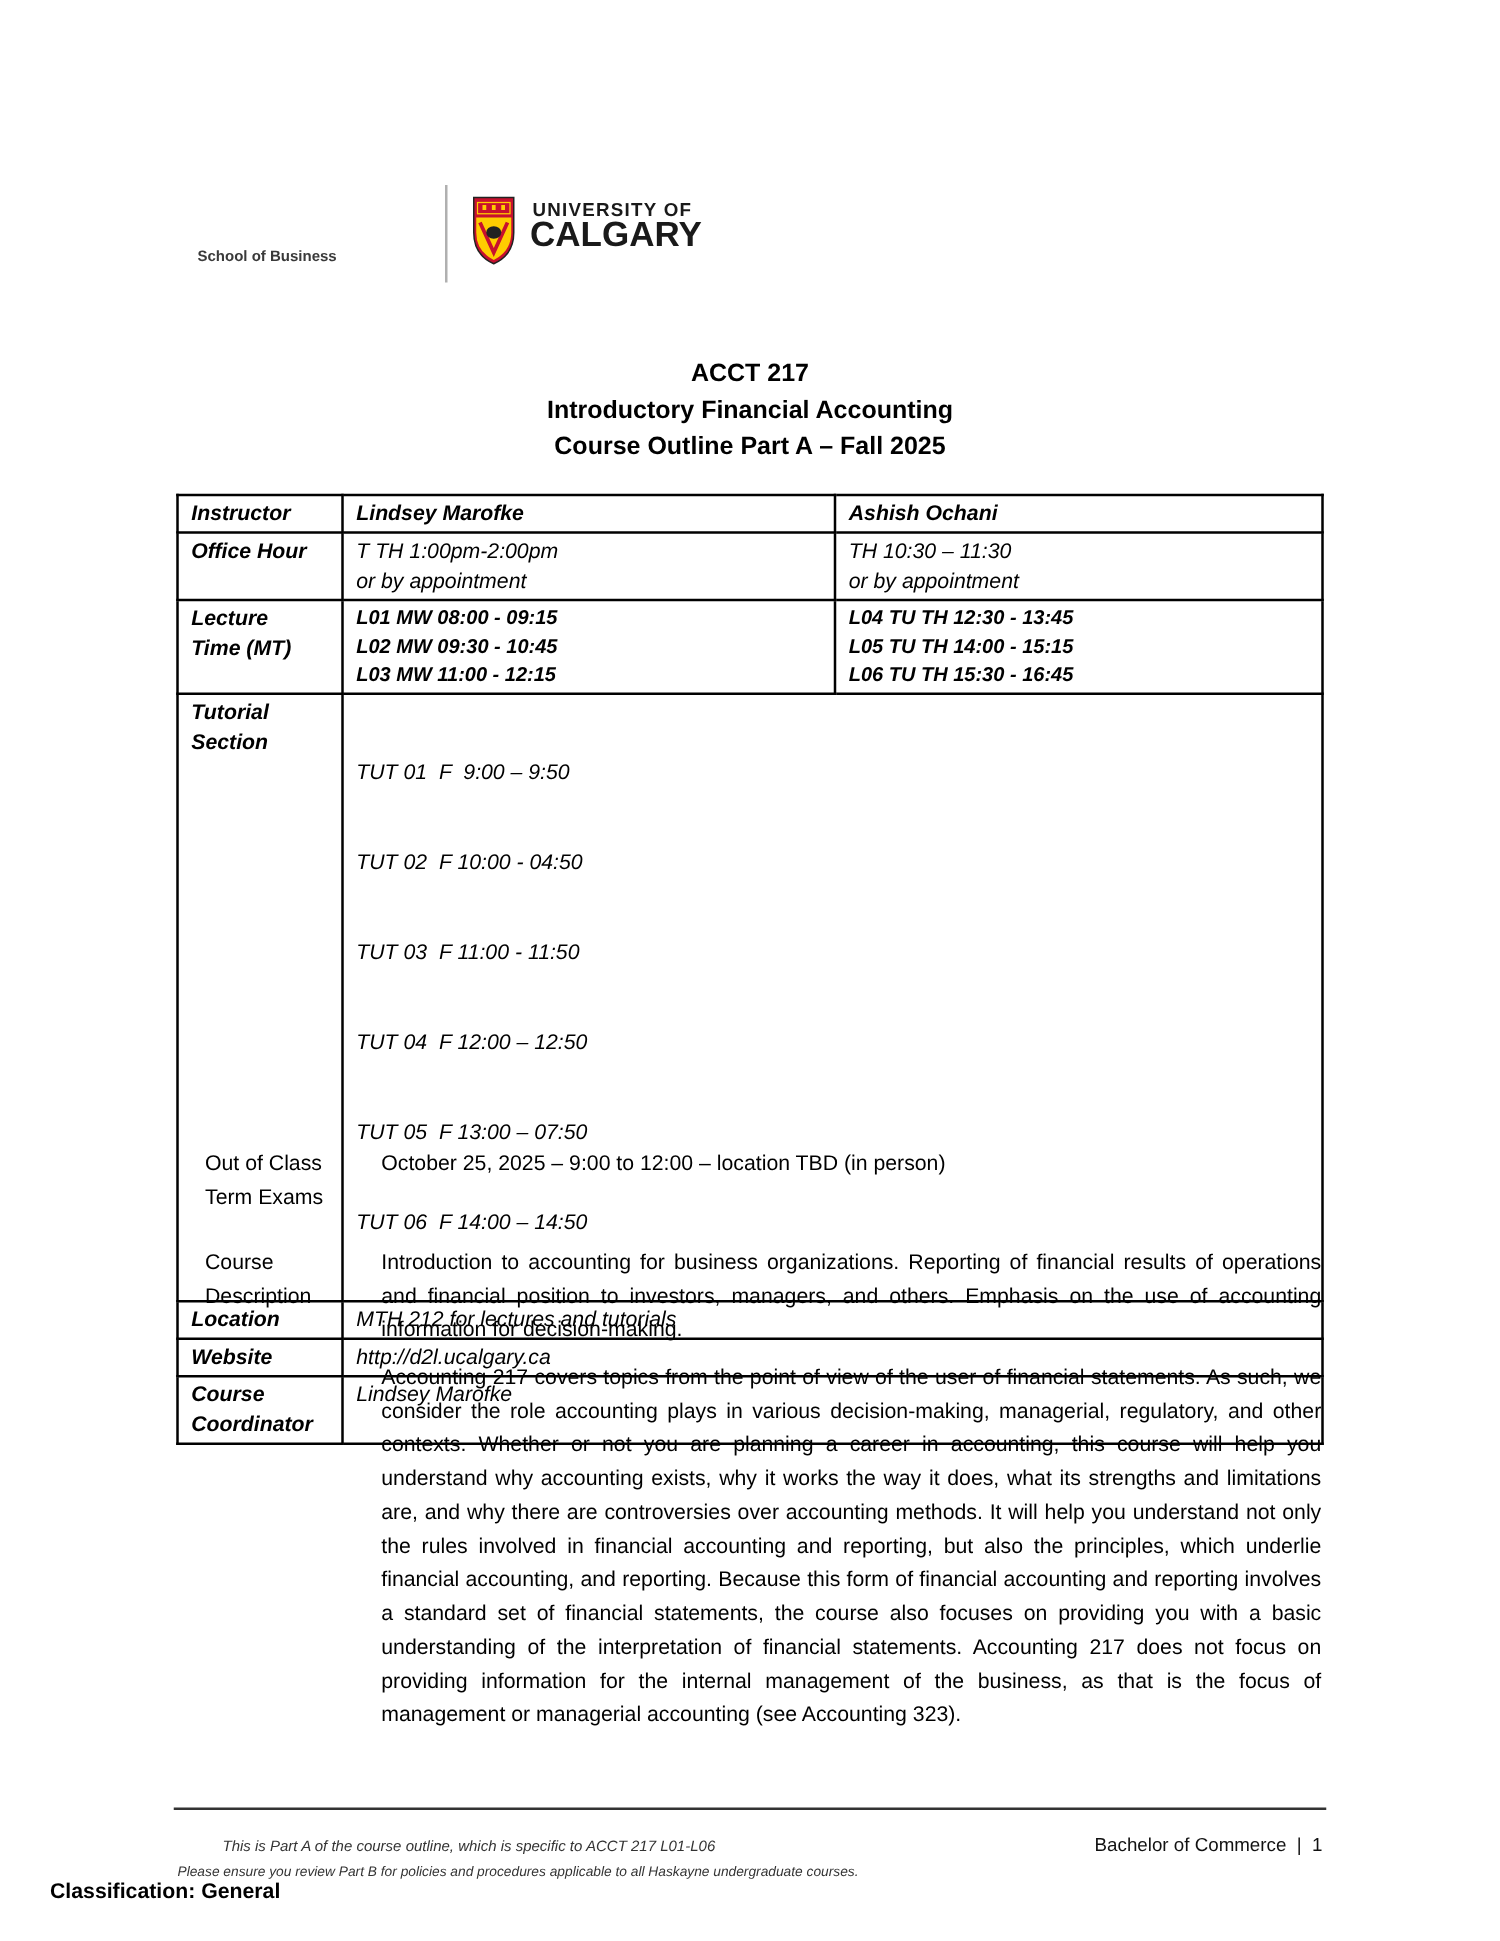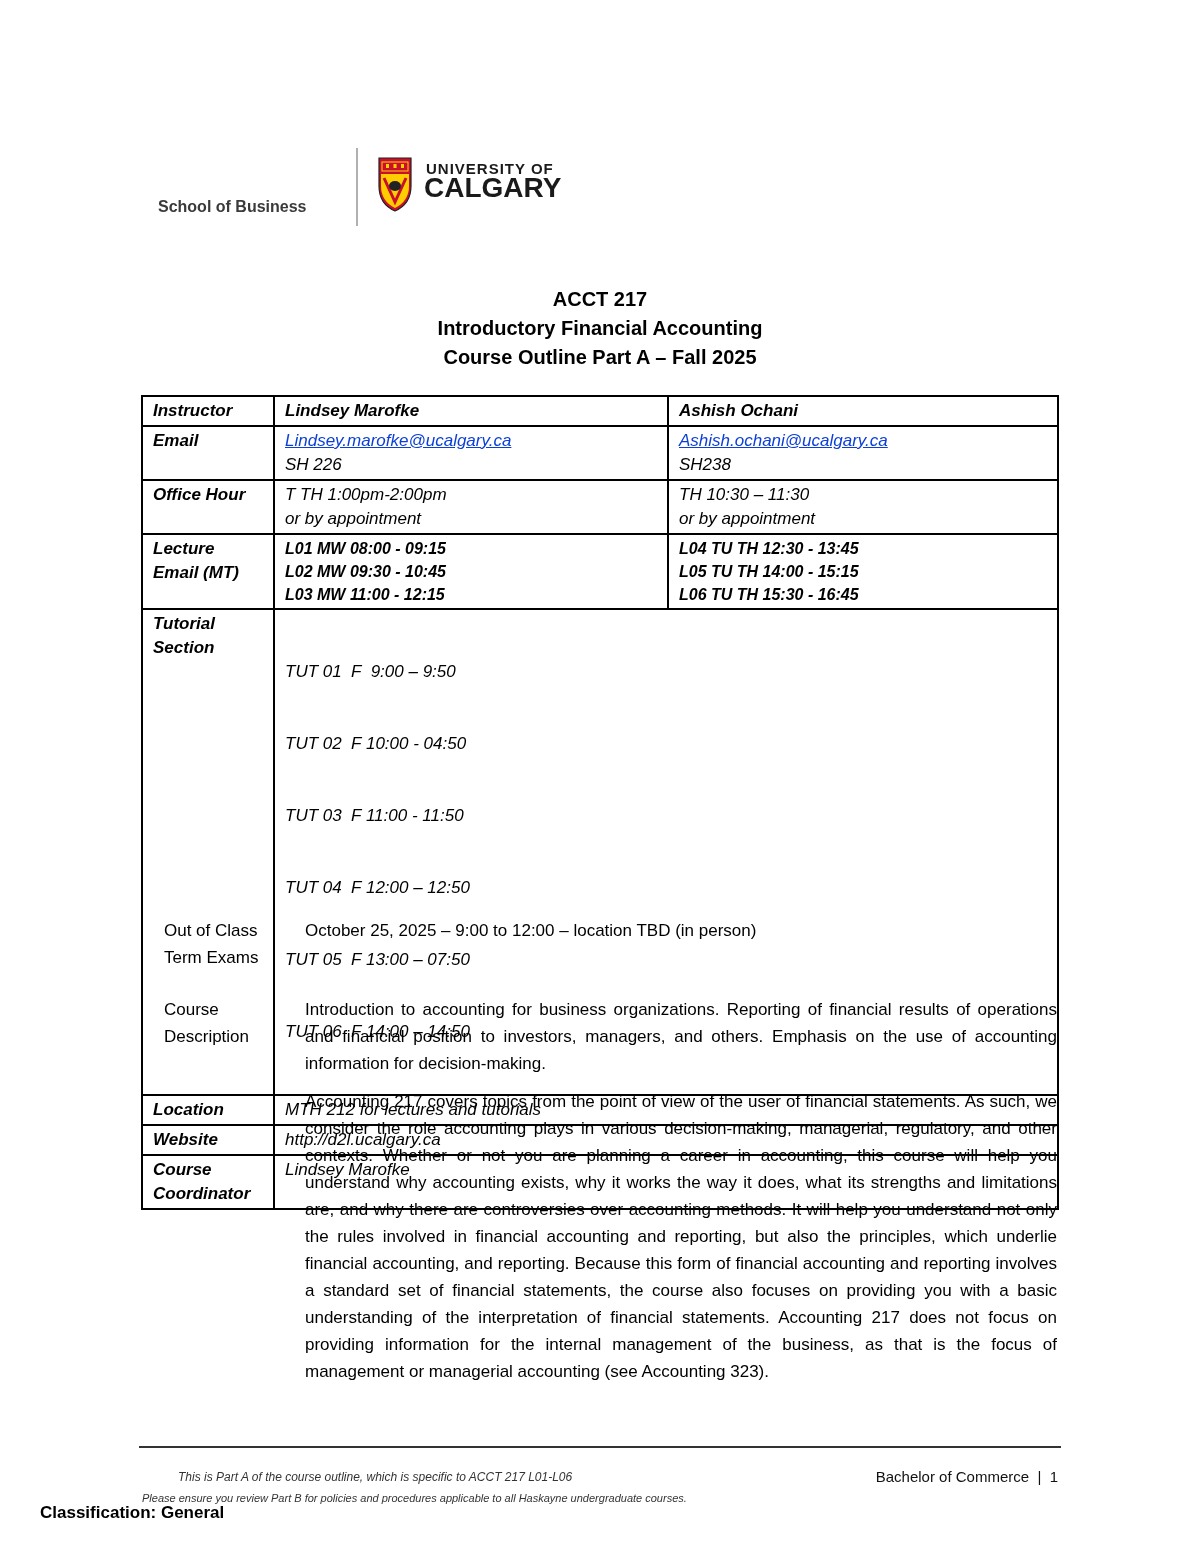--- a/index.html
+++ b/index.html
@@ -5,21 +5,21 @@
   html, body { margin: 0; padding: 0; background: #ffffff; }
   body { width: 1200px; height: 1553px; position: relative; overflow: hidden;
          font-family: "Liberation Sans", "DejaVu Sans", sans-serif; color: #000; }
 
   .logos { position: absolute; left: 156px; top: 148px; height: 80px; width: 420px; }
   .haskayne-word { position: absolute; left: 0; top: 10px; font-size: 38px; font-weight: bold;
                    letter-spacing: -1px; color: #231f20; font-family: "DejaVu Sans", sans-serif; }
   .haskayne-word .h-accent { position: relative; display: inline-block; }
   .haskayne-word .h-accent::before { content: ""; position: absolute; left: 4px; top: 3px; width: 6px;
                    height: 8px; background: #e94e1b; }
-  .haskayne-sub { position: absolute; left: 2px; top: 50px; font-size: 16px; font-weight: bold; color: #3a3a3a; }
+  .haskayne-sub { position: absolute; left: 2px; top: 50px; font-size: 12px; font-weight: bold; color: #3a3a3a; }
   .logo-divider { position: absolute; left: 200px; top: 0; width: 2px; height: 78px; background: #b0b0b0; }
   .uc-crest { position: absolute; left: 222px; top: 8px; width: 34px; height: 56px; }
   .uc-line1 { position: absolute; left: 270px; top: 12px; font-size: 15px; font-weight: bold; letter-spacing: 1px; color: #1a1a1a; }
   .uc-line2 { position: absolute; left: 268px; top: 24px; font-size: 28px; font-weight: bold; letter-spacing: 0px; color: #1a1a1a; }
 
   .titles { position: absolute; left: 0; width: 1200px; top: 285px; text-align: center;
             font-weight: bold; font-size: 20px; line-height: 29px; }
   .titles div { margin: 0; }
 
   table.info { position: absolute; left: 141px; top: 395px; width: 918px; border-collapse: collapse;
@@ -70,45 +70,34 @@
 </div>
 
 <table class="info">
   <tbody>
       <tr>
     <td class="lbl">Instructor</td>
     <td class="c1 bold">Lindsey Marofke</td>
     <td class="bold">Ashish Ochani</td>
   </tr>
   <tr>
-    <td class="lbl">Email</td>
-    <td class="c1">
-      <div><a>Lindsey.marofke@ucalgary.ca</a></div>
-      <div>SH 226</div>
-    </td>
-    <td>
-      <div><a>Ashish.ochani@ucalgary.ca</a></div>
-      <div>SH238</div>
-    </td>
-  </tr>
-  <tr>
     <td class="lbl">Office Hour</td>
     <td class="c1">
       <div>T TH 1:00pm-2:00pm</div>
       <div>or by appointment</div>
     </td>
     <td>
       <div>TH 10:30 – 11:30</div>
       <div>or by appointment</div>
     </td>
   </tr>
   <tr>
     <td class="lbl tight">
       <div>Lecture</div>
-      <div>Email (MT)</div>
+      <div>Time (MT)</div>
     </td>
     <td class="c1 lec">
       <div>L01 MW 08:00 - 09:15</div>
       <div>L02 MW 09:30 - 10:45</div>
       <div>L03 MW 11:00 - 12:15</div>
     </td>
     <td class="lec">
       <div>L04 TU TH 12:30 - 13:45</div>
       <div>L05 TU TH 14:00 - 15:15</div>
       <div>L06 TU TH 15:30 - 16:45</div>

